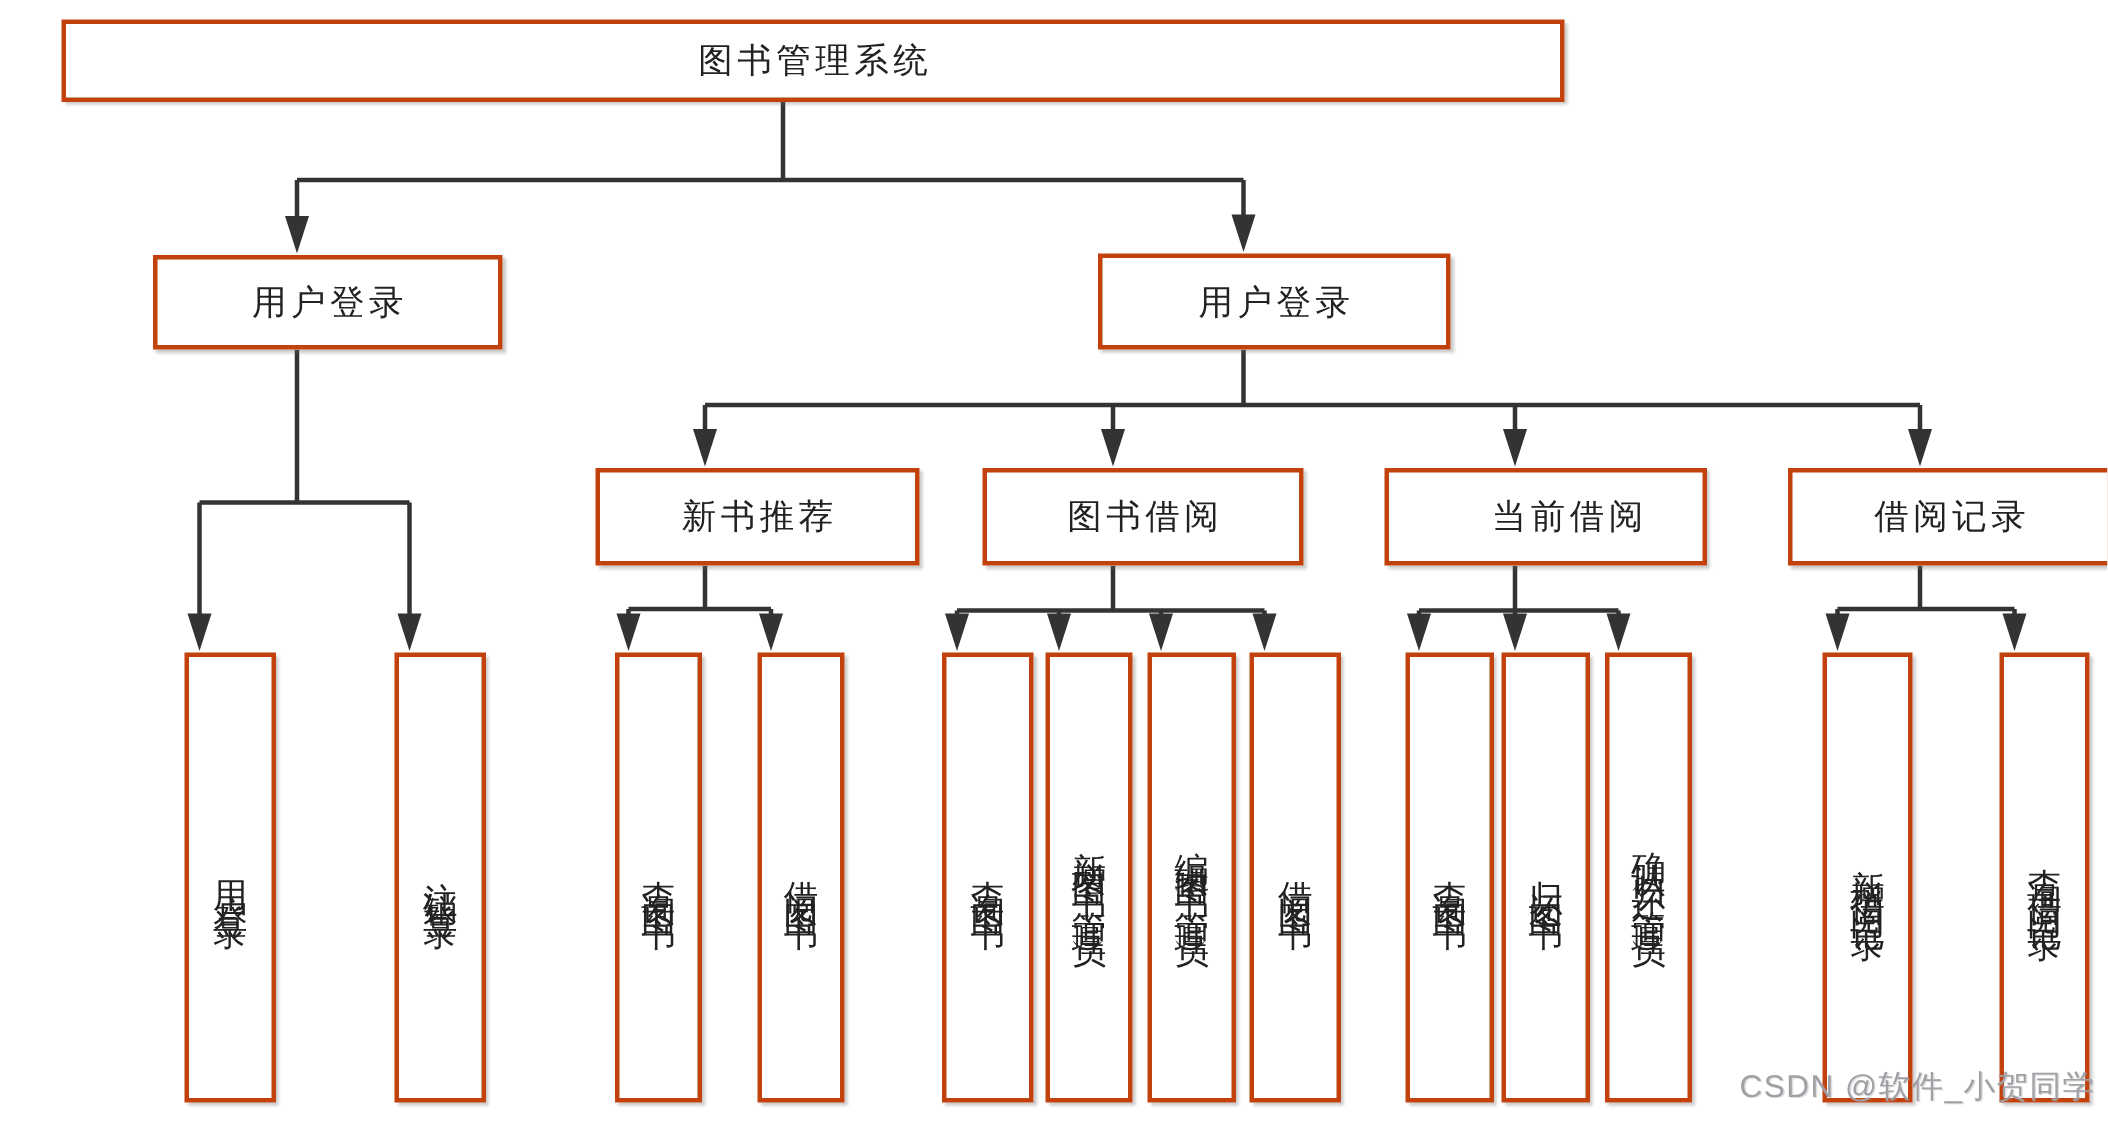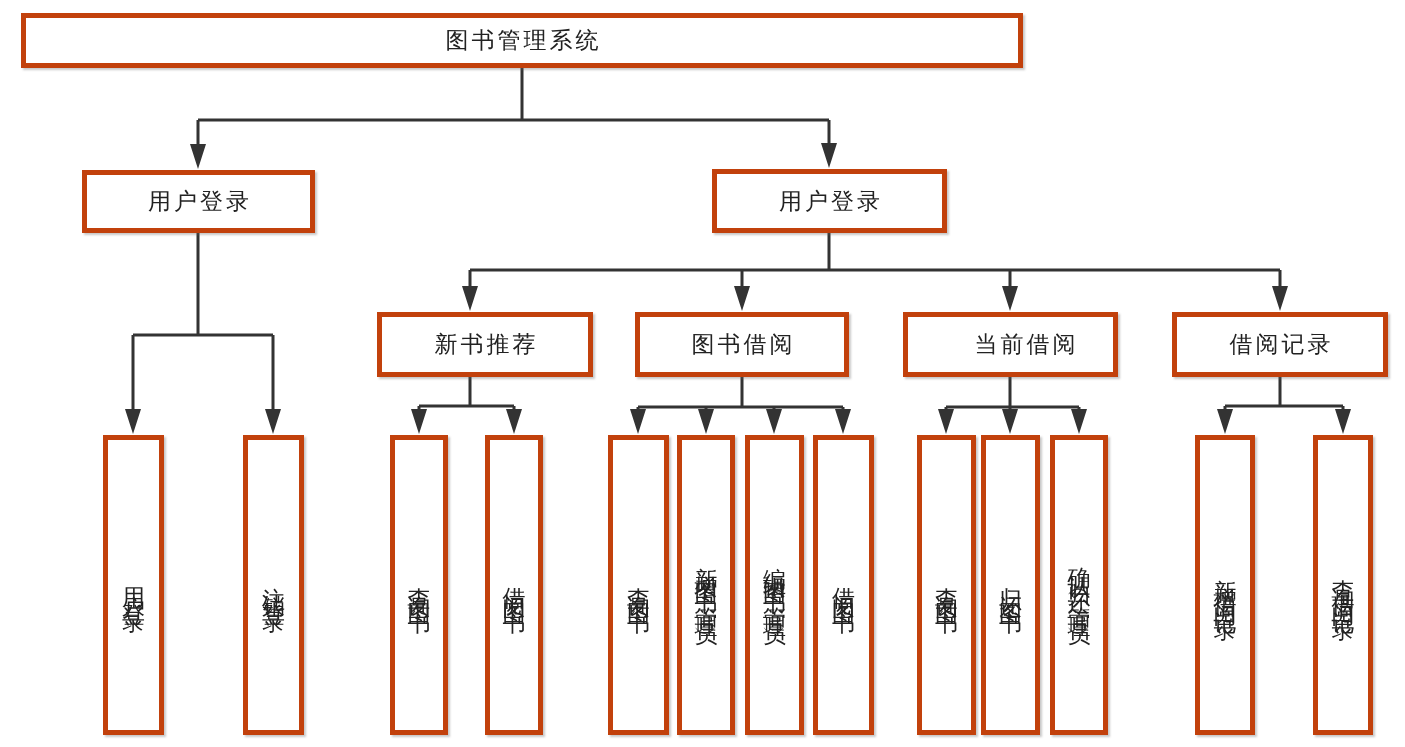--- a/index.html
+++ b/index.html
@@ -17,27 +17,28 @@
   }
   .connectors {
     position: absolute;
     left: 0; top: 0;
     width: 1405px;
     height: 747px;
   }
   .box {
     position: absolute;
     box-sizing: border-box;
-    border: 5px solid #c2410c;
+    border: 3px solid #c2410c;
     background: #ffffff;
     display: flex;
     align-items: center;
     justify-content: center;
     color: #222222;
     box-shadow: 2px 2px 2px rgba(100,100,100,0.35);
+    margin-left: 20px;
   }
   .hbox span {
     font-size: 23px;
     letter-spacing: 3px;
     text-indent: 3px;
     white-space: nowrap;
   }
   .vbox span {
     writing-mode: vertical-rl;
     text-orientation: mixed;
@@ -155,14 +156,15 @@
     <span>确认归还（管理员）</span>
   </div>
 
   <div class="box vbox" style="left:1195px; top:435px; width:60px; height:300px;">
     <span>新增借阅记录</span>
   </div>
   <div class="box vbox" style="left:1313px; top:435px; width:60px; height:300px;">
     <span>查询借阅记录</span>
   </div>
 
+  <div class="watermark">CSDN @软件_小贺同学</div>
 
 </div>
 
 </body></html>

